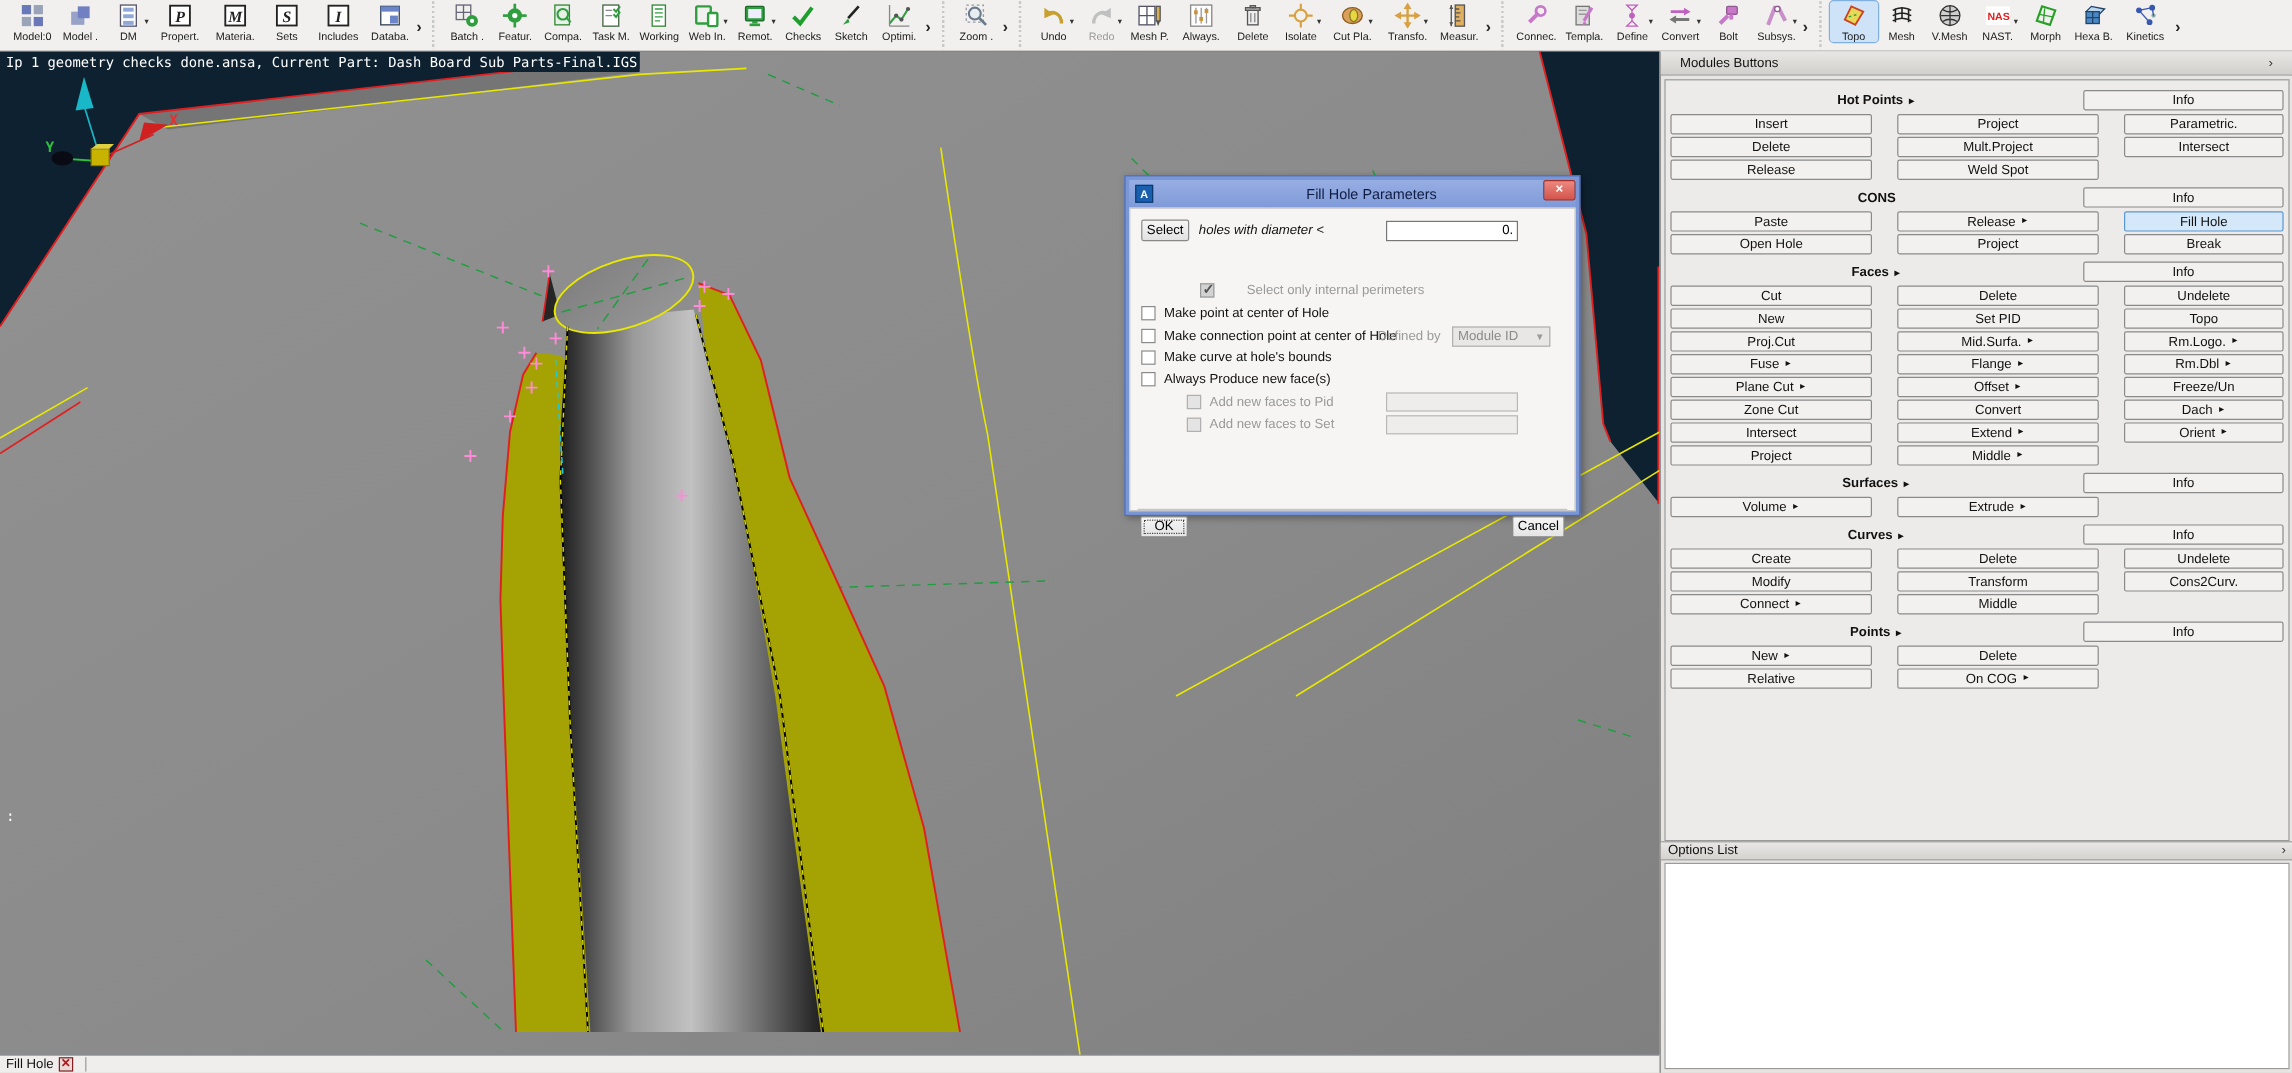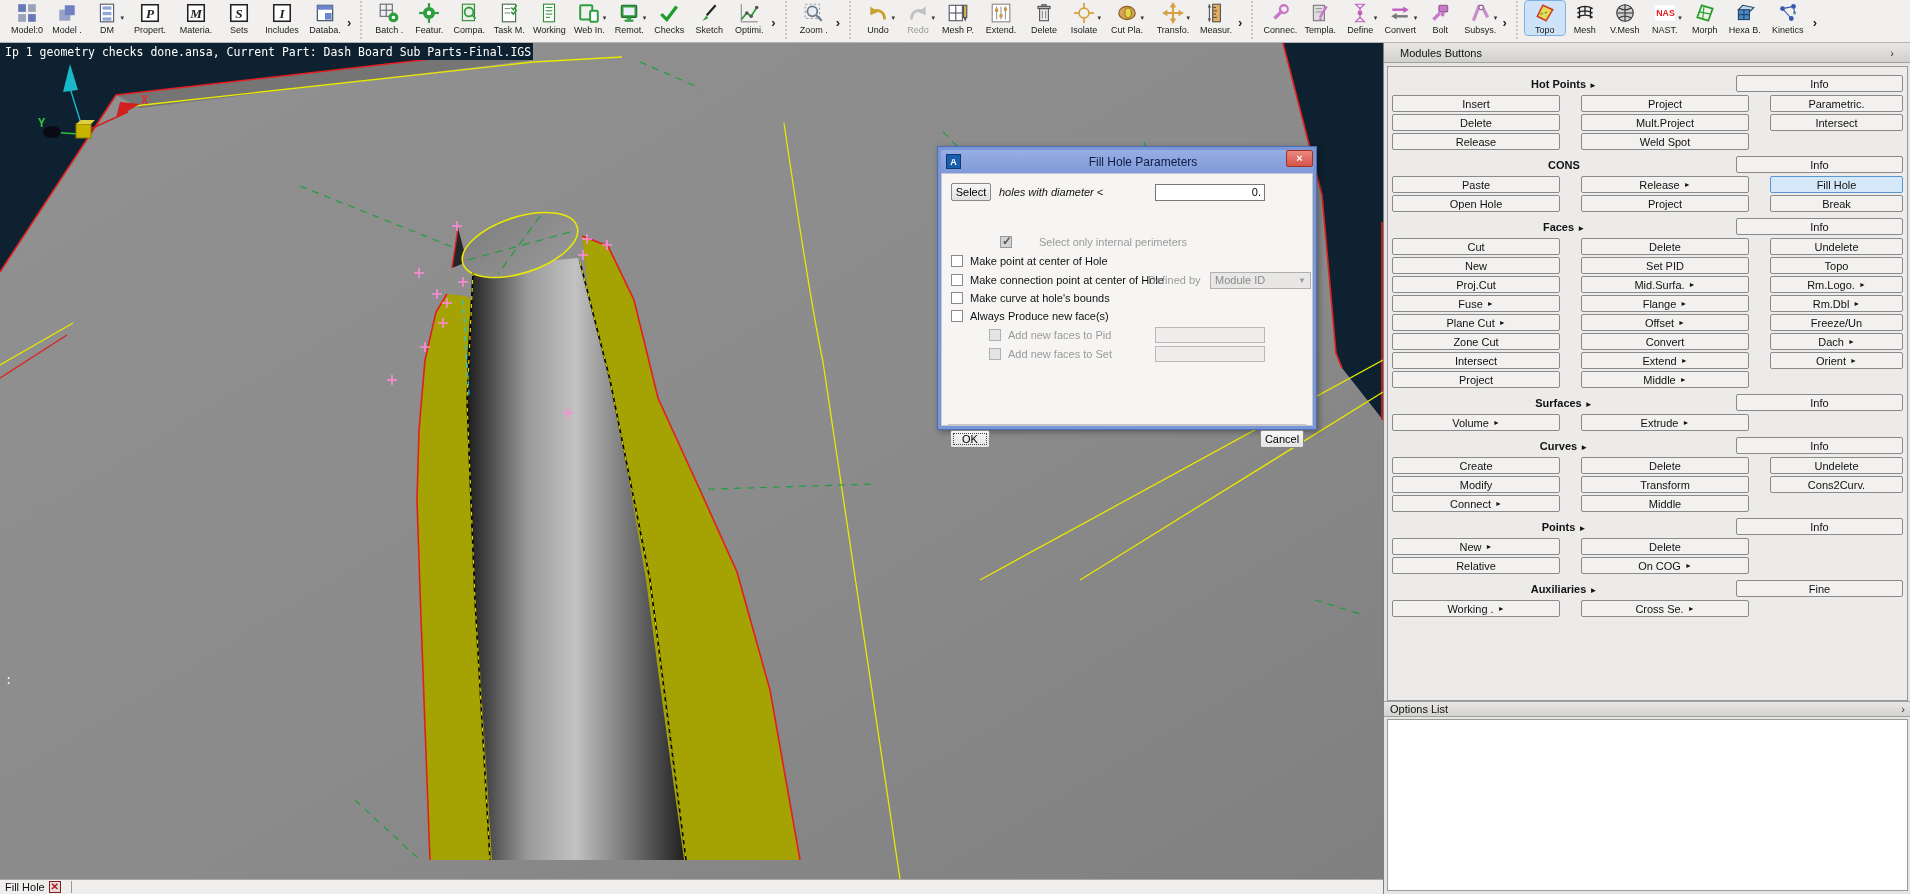--- a/index.html
+++ b/index.html
@@ -75,21 +75,21 @@
   #dlg-diam-input { position:absolute; left:213px; width:110px; height:17px; border:1px solid #777; background:#fff; font-size:11px;
                     text-align:right; padding-right:3px; font-family:"Liberation Sans",sans-serif; }
   .cb { width:12px; height:12px; border:1px solid #8a8a8a; background:#fff; display:inline-block; flex:none; position:relative; }
   .cb.checked { background:#d2d2d2; border-color:#9a9a9a; }
   .cb.checked::after { content:"✓"; position:absolute; left:1px; top:-3px; font-size:12px; color:#555; font-weight:bold; }
   .cb.disabled { background:#e4e4e4; border-color:#b0b0b0; }
   .cb-label { margin-left:7px; }
   .dlg-row.dis { color:#9a9a9a; }
   .dlg-field { position:absolute; left:213px; width:110px; height:16px; border:1px solid #b8b8b8; background:#eeedeb; }
   #dlg-defby { position:absolute; left:206px; color:#9a9a9a; }
-  #dlg-module { position:absolute; left:268px; width:101px; height:17px; border:1px solid #b0b0b0; background:#e8e7e5; color:#8a8a8a;
+  #dlg-module { position:absolute; left:268px; width:82px; height:17px; border:1px solid #b0b0b0; background:#e8e7e5; color:#8a8a8a;
                 font-size:11px; display:flex; align-items:center; justify-content:space-between; padding:0 4px; }
   #dlg-module .dd { font-size:8px; color:#9a9a9a; }
   #dlg-sep { position:absolute; left:6px; right:6px; top:250px; height:1px; background:#c4c4c4; }
   .dlg-btn { position:absolute; top:256px; width:40px; height:18px; font-size:11px; background:linear-gradient(#f6f6f6,#e4e4e4);
              border:1px solid #888; border-radius:2px; cursor:pointer; }
   #dlg-ok { left:8px; outline:1px dotted #444; outline-offset:-4px; }
   #dlg-cancel { right:8px; width:44px; }
 </style>
 </head>
 <body>
@@ -344,21 +344,21 @@
           <svg viewBox="0 0 20 20">
             <rect x="2" y="2" width="16" height="16" fill="#fff" stroke="#888"></rect>
             <line x1="6" y1="4" x2="6" y2="16" stroke="#999"></line>
             <line x1="10" y1="4" x2="10" y2="16" stroke="#999"></line>
             <line x1="14" y1="4" x2="14" y2="16" stroke="#999"></line>
             <rect x="4.6" y="6" width="2.8" height="3" fill="#c8953a"></rect>
             <rect x="8.6" y="11" width="2.8" height="3" fill="#c8953a"></rect>
             <rect x="12.6" y="5" width="2.8" height="3" fill="#c8953a"></rect>
           </svg>
         </span>
-        <span class="tb-label">Extend.</span>
+        <span class="tb-label">Always.</span>
       </div>
       <div class="tb-item">
         <span class="tb-ico">
           <svg viewBox="0 0 20 20">
             <rect x="6" y="6" width="8" height="11" fill="#eee" stroke="#555"></rect>
             <rect x="4.5" y="4" width="11" height="2" fill="#bbb" stroke="#555"></rect>
             <rect x="8" y="2.5" width="4" height="1.5" fill="#bbb" stroke="#555"></rect>
             <line x1="8.5" y1="8" x2="8.5" y2="15" stroke="#888"></line>
             <line x1="11.5" y1="8" x2="11.5" y2="15" stroke="#888"></line>
           </svg>
@@ -812,31 +812,20 @@
           <button class="sb-btn">New    <span class="arr">►</span></button>
           <button class="sb-btn">Delete</button>
           <div class="sb-empty"></div>
         </div>
         <div class="sb-row">
           <button class="sb-btn">Relative</button>
           <button class="sb-btn">On COG  <span class="arr">►</span></button>
           <div class="sb-empty"></div>
         </div>
       </div>
-      <div class="sb-section">
-        <div class="sb-head">
-          <div class="sb-title">Auxiliaries <span class="harr">►</span></div>
-          <button class="sb-corner">Fine</button>
-        </div>
-        <div class="sb-row">
-          <button class="sb-btn">Working .  <span class="arr">►</span></button>
-          <button class="sb-btn">Cross Se. <span class="arr">►</span></button>
-          <div class="sb-empty"></div>
-        </div>
-      </div>
     </div>
   <div id="sb-options">
     <span>Options List</span>
     <span class="hdr-x">›</span>
   </div>
   <div id="sb-optpanel"></div>
 </div>
 
 <div id="dialog">
   <div id="dlg-title">

